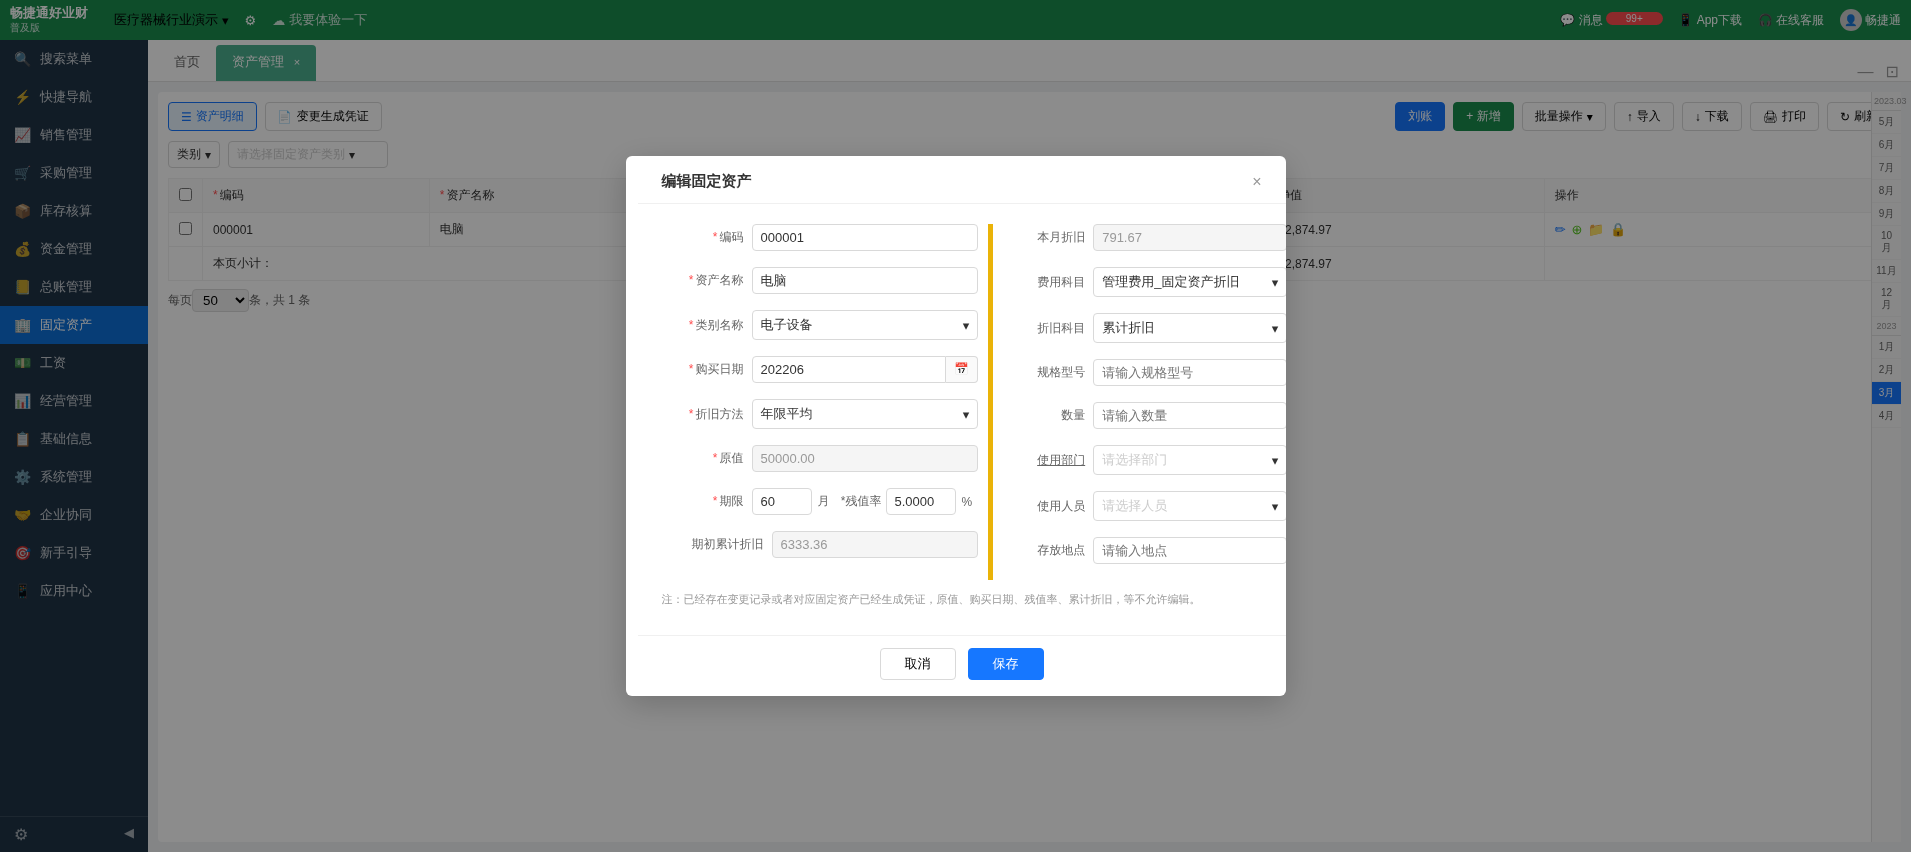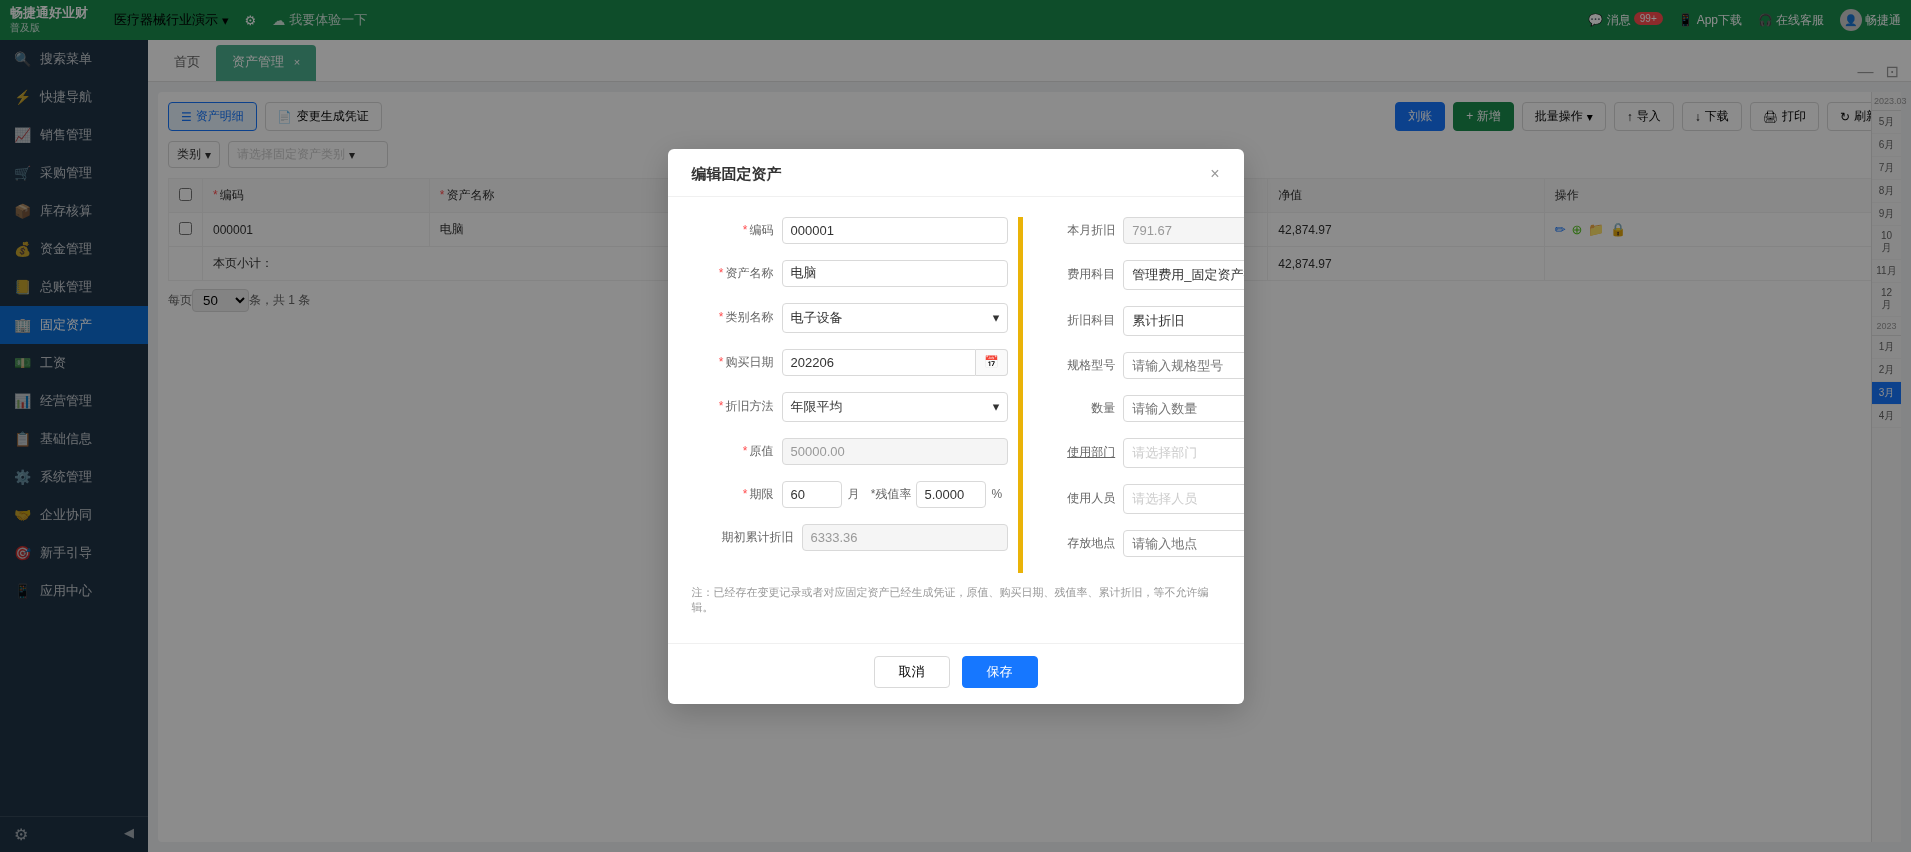--- a/index.html
+++ b/index.html
@@ -13,21 +13,21 @@
     .content-area { flex: 1; display: flex; flex-direction: column; background: #f0f2f5; overflow: hidden; }
     .tabs-bar { height: 42px; background: #fff; display: flex; align-items: flex-end; padding-left: 10px; border-bottom: 1px solid #e0e0e0; flex-shrink: 0; }
     .page-content { flex: 1; overflow: hidden; position: relative; }
 
     
     .top-bar-left { display: flex; align-items: center; gap: 6px; }
     .logo-text { font-size: 13px; font-weight: bold; color: #fff; line-height: 1.2; }
     .logo-sub { font-size: 10px; color: rgba(255,255,255,0.8); }
     .company-name { margin-left: 20px; font-size: 13px; color: #000000; display: flex; align-items: center; gap: 4px; }
     .top-bar-right { margin-left: auto; display: flex; align-items: center; gap: 16px; color: #fff; font-size: 12px; }
-    .badge { background: #ff4d4f; color: #fff; border-radius: 10px; padding: 1px 6px; font-size: 10px; position: relative; top: -2px; }
+    .badge { background: #ff4d4f; color: #fff; border-radius: 10px; padding: 1px 20px; font-size: 10px; position: relative; top: -2px; }
 
     
     .sidebar-item { display: flex; align-items: center; gap: 8px; padding: 10px 14px; color: rgba(255,255,255,0.75); cursor: pointer; font-size: 13px; }
     .sidebar-item.active { background: #0d6fd8; color: #fff; }
     .sidebar-icon { width: 18px; height: 18px; display: flex; align-items: center; justify-content: center; font-size: 14px; }
 
     
     .tab { padding: 8px 16px; cursor: pointer; font-size: 13px; color: #666; border-bottom: 2px solid transparent; position: relative; }
     .tab.active { color: #fff; background: #4caf8e; border-radius: 4px 4px 0 0; border-bottom: 2px solid #4caf8e; }
     .tab .close-btn { margin-left: 6px; font-size: 11px; cursor: pointer; }
@@ -59,21 +59,21 @@
 
     
     .right-calendar { position: absolute; right: 0; top: 0; width: 30px; background: #f8f8f8; border-left: 1px solid #e0e0e0; height: 100%; }
     .calendar-months { display: flex; flex-direction: column; }
     .month-item { padding: 4px 4px; font-size: 10px; text-align: center; cursor: pointer; color: #666; border-bottom: 1px solid #f0f0f0; }
     .month-item.highlight { background: #1677ff; color: #fff; }
     .year-label { font-size: 9px; text-align: center; padding: 4px 2px; color: #999; border-bottom: 1px solid #e0e0e0; }
 
     
     .modal-overlay { position: fixed; top: 0; left: 0; right: 0; bottom: 0; background: rgba(0,0,0,0.45); z-index: 1000; display: flex; align-items: center; justify-content: center; }
-    .modal { background: #fff; border-radius: 6px; box-shadow: 0 8px 32px rgba(0,0,0,0.2); width: 576px; max-height: 90vh; overflow-y: auto; }
+    .modal { background: #fff; border-radius: 6px; box-shadow: 0 8px 32px rgba(0,0,0,0.2); width: 660px; max-height: 90vh; overflow-y: auto; padding-left: 12px; }
     .modal-header { display: flex; align-items: center; justify-content: space-between; padding: 16px 24px 12px; border-bottom: 1px solid #f0f0f0; }
     .modal-title { font-size: 15px; font-weight: 600; color: #333; }
     .modal-close { cursor: pointer; color: #999; font-size: 16px; }
     .modal-body { padding: 20px 24px; }
     .modal-footer { padding: 12px 24px 16px; display: flex; justify-content: center; gap: 12px; border-top: 1px solid #f0f0f0; }
 
     
     .form-grid { display: grid; grid-template-columns: 1fr 1fr; gap: 0; }
     .form-col { padding: 0 10px; }
     .form-divider { border-left: 5px solid #eab308; }

